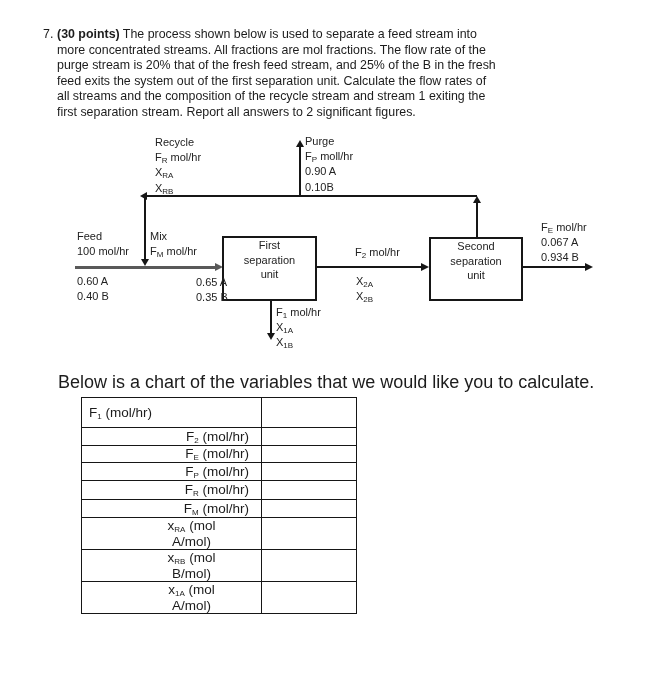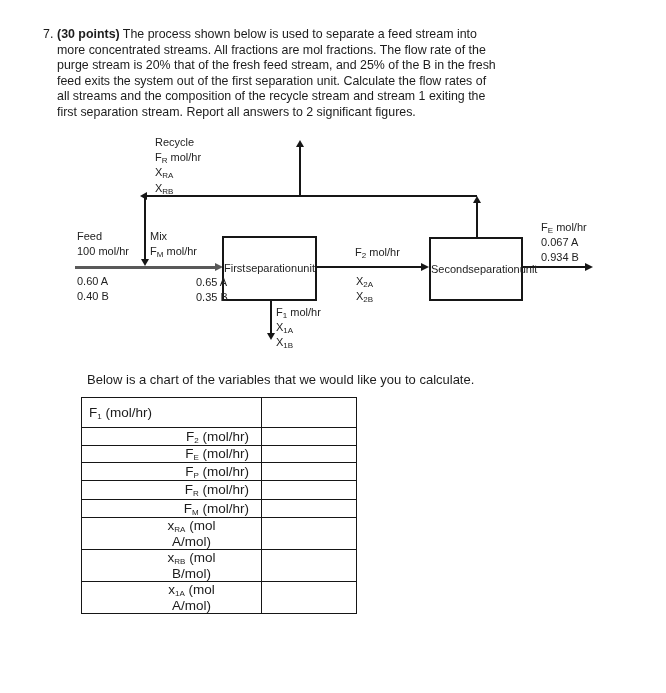--- a/index.html
+++ b/index.html
@@ -2,36 +2,36 @@
 <html><head>
 <meta charset="utf-8">
 <style>
   html,body{margin:0;padding:0;background:#fff;}
   #page{position:relative;width:666px;height:693px;background:#fff;overflow:hidden;
         font-family:"Liberation Sans",sans-serif;color:#1c1c1c;}
   
   .pnum{position:absolute;left:43px;top:27px;font-size:12.4px;line-height:15.5px;}
   .pbody{position:absolute;left:57px;top:27px;width:443px;font-size:12.4px;line-height:15.5px;text-align:left;}
   .pbody b{font-weight:bold;}
-  .intro{position:absolute;left:87px;top:372px;font-size:13px;}
+  .intro{position:absolute;left:58px;top:372px;font-size:18px;}
   
   .dlbl{position:absolute;font-size:11px;line-height:15.2px;color:#222;white-space:nowrap;}
   sub{font-size:8px;line-height:0;vertical-align:-2px;}
   .hline,.vline{position:absolute;background:#161616;}
   .hline{height:2px;}
   .vline{width:2px;}
   .arr{position:absolute;width:0;height:0;}
   .arr-right{border-top:4.5px solid transparent;border-bottom:4.5px solid transparent;border-left:8px solid #161616;}
   .arr-left {border-top:4px solid transparent;border-bottom:4px solid transparent;border-right:7px solid #161616;}
   .arr-up   {border-left:4px solid transparent;border-right:4px solid transparent;border-bottom:7px solid #161616;}
   .arr-down {border-left:4px solid transparent;border-right:4px solid transparent;border-top:7px solid #161616;}
   .gray{background:#595959;}
   .arr-gray{border-left-color:#595959;}
   .unitbox{position:absolute;border:2px solid #161616;box-sizing:border-box;background:#fff;
-           display:flex;flex-direction:row;justify-content:space-between;align-items:center;
+           display:flex;flex-direction:column;justify-content:flex-start;align-items:center;
            font-size:11px;line-height:14.5px;color:#222;text-align:center;}
   
   #vartbl-wrap{position:absolute;left:81px;top:397px;}
   table{border-collapse:collapse;}
   td{border:1.8px solid #161616;font-size:13.5px;color:#1c1c1c;padding:0;vertical-align:middle;}
   td.lbl{width:139px;line-height:15.5px;}
   td.val{width:94px;}
   td.lbl.left{text-align:left;padding-left:7px;}
   td.lbl.right{text-align:right;padding-right:12px;}
   td.lbl.center{text-align:center;padding-left:40px;}
@@ -97,20 +97,26 @@
     <div>0.35 B</div>
   </div>
 
   <div class="dlbl" style="left:155px;top:135px;">
     <div>Recycle</div>
     <div>F<sub>R</sub> mol/hr</div>
     <div>X<sub>RA</sub></div>
     <div>X<sub>RB</sub></div>
   </div>
 
+  <div class="dlbl" style="left:305px;top:134px;">
+    <div>Purge</div>
+    <div>F<sub>P</sub> moll/hr</div>
+    <div>0.90 A</div>
+    <div>0.10B</div>
+  </div>
 
   <div class="dlbl" style="left:355px;top:245px;">
     <div>F<sub>2</sub> mol/hr</div>
   </div>
   <div class="dlbl" style="left:356px;top:274px;">
     <div>X<sub>2A</sub></div>
     <div>X<sub>2B</sub></div>
   </div>
 
   <div class="dlbl" style="left:276px;top:305px;">

